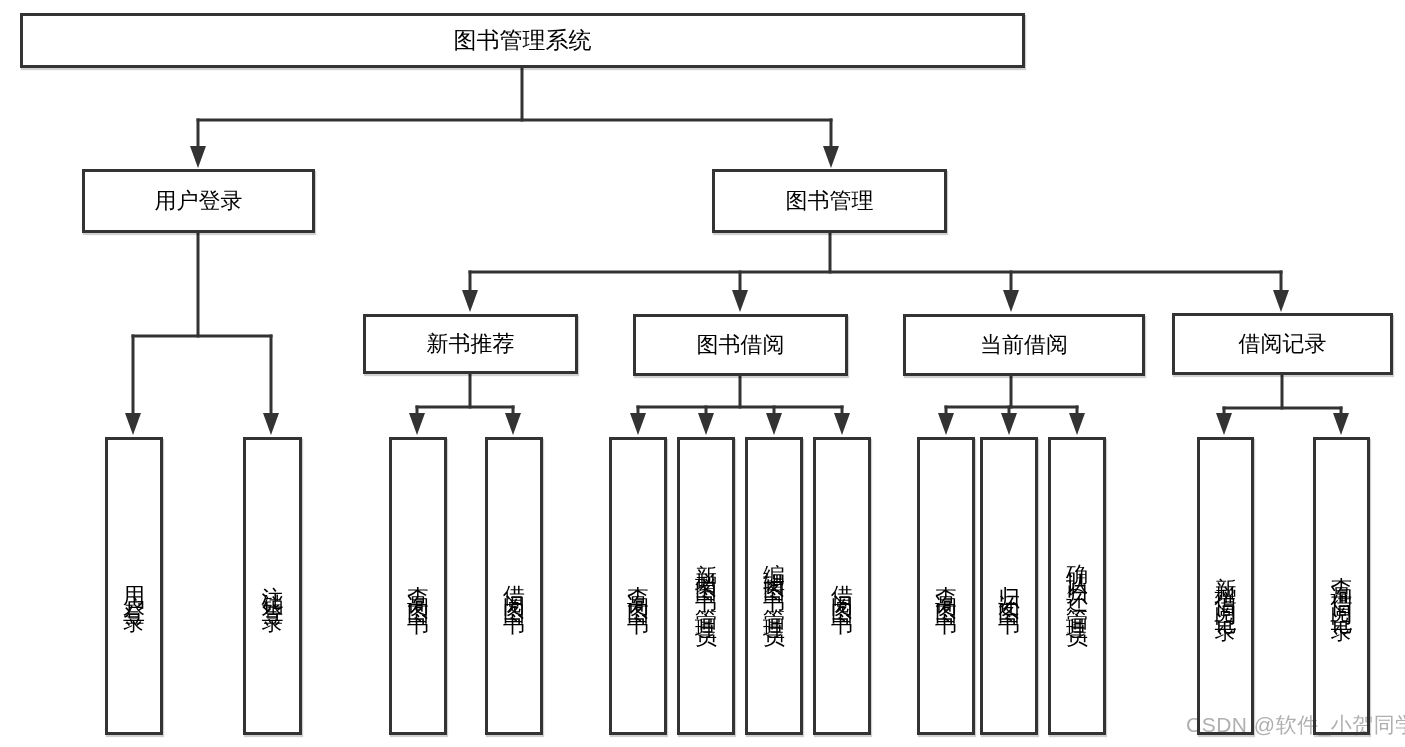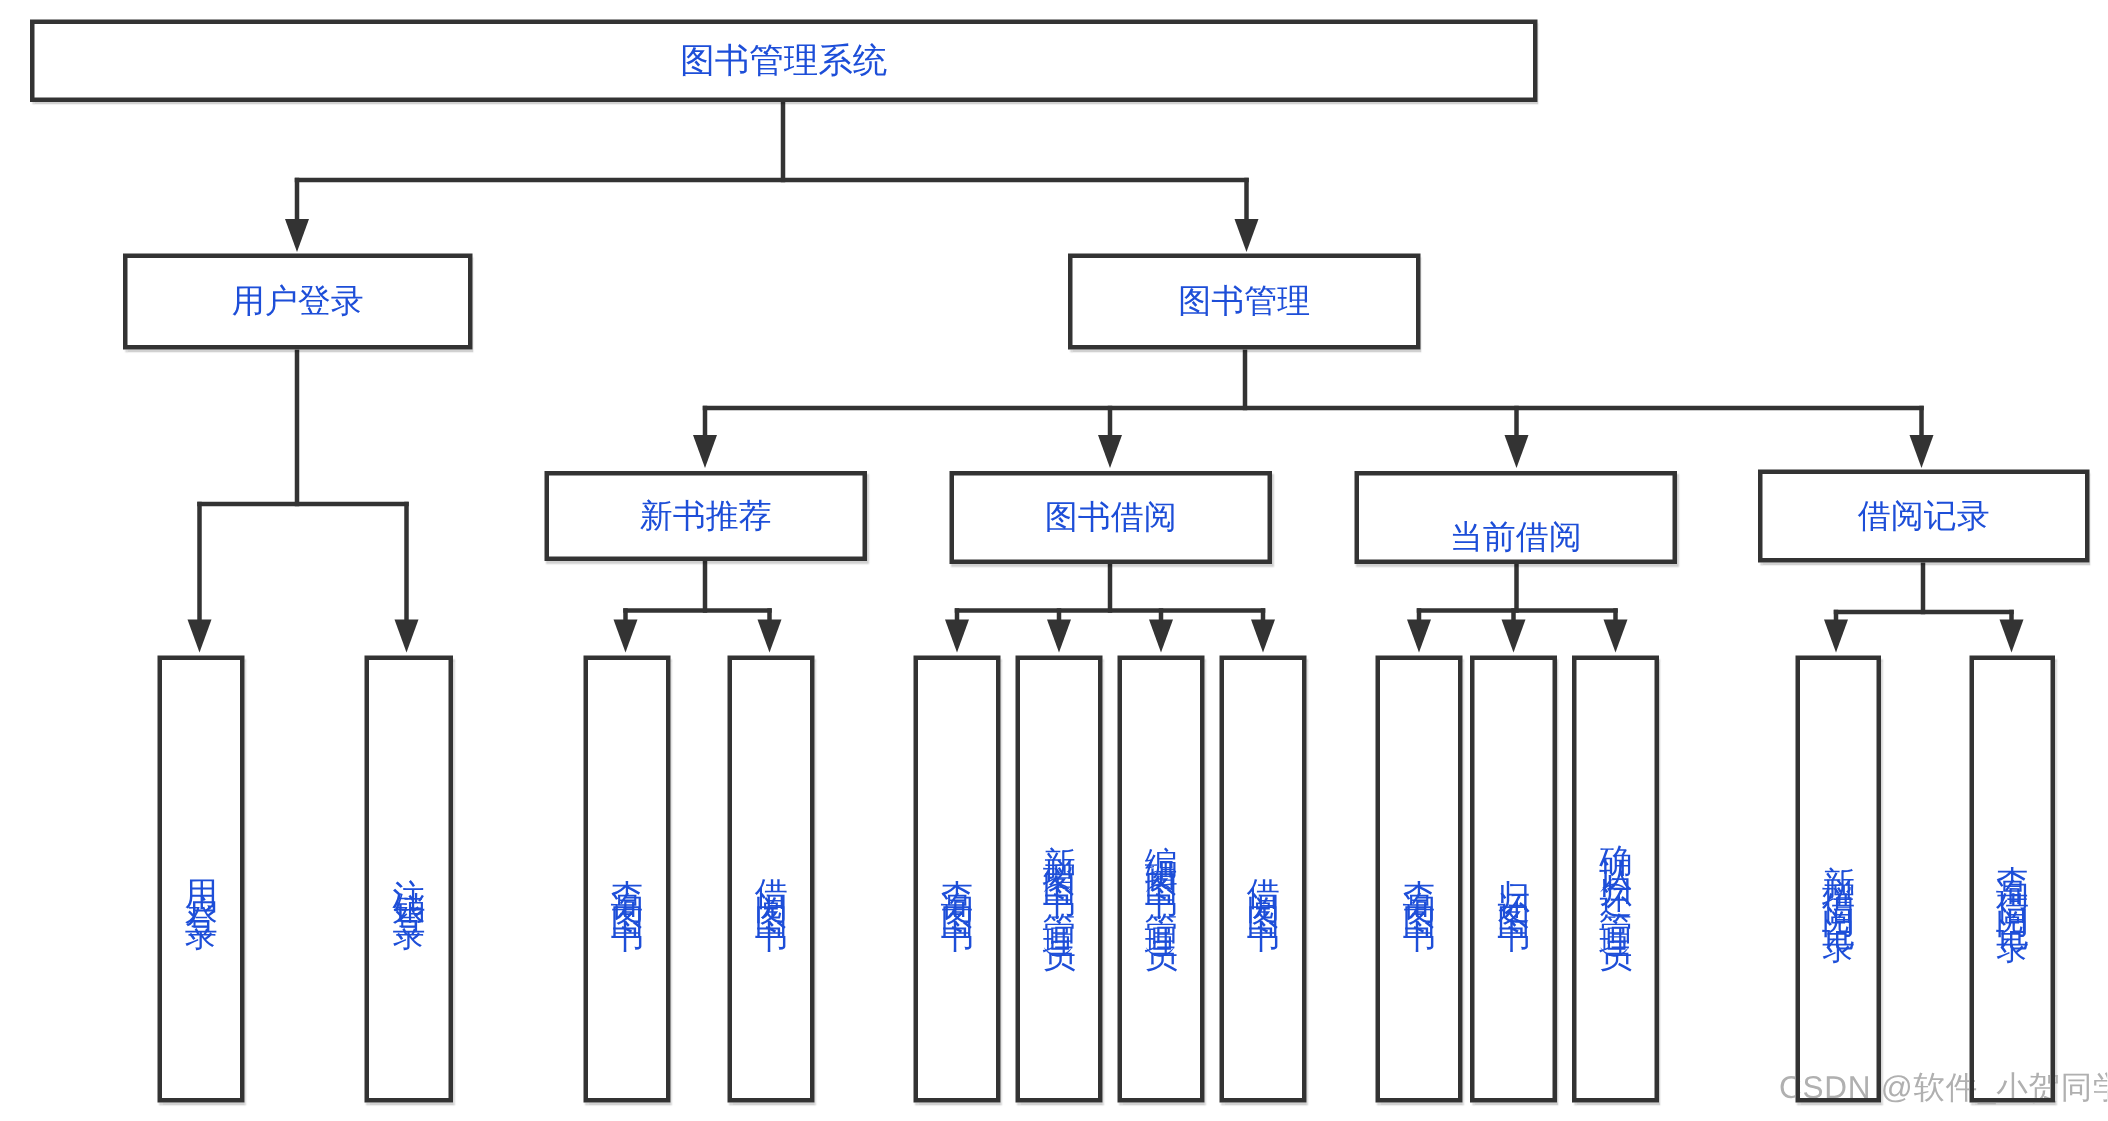--- a/index.html
+++ b/index.html
@@ -14,42 +14,42 @@
   .wires {
     position: absolute;
     left: 0; top: 0;
     z-index: 1;
   }
   .node {
     position: absolute;
     box-sizing: border-box;
     border: 3px solid #333333;
     background: #ffffff;
-    color: #1d4ed8;
+    color: #000000;
     display: flex;
     align-items: center;
     justify-content: center;
     font-size: 22px;
     z-index: 2;
     box-shadow: 1px 2px 1px rgba(0,0,0,0.18);
   }
   .node .hlabel { white-space: nowrap; }
   .node .vlabel {
     writing-mode: vertical-rl;
     text-orientation: mixed;
     letter-spacing: 9px;
     line-height: 1.1;
     white-space: nowrap;
   }
   .root-node   { left: 20px;  top: 13px;  width: 1005px; height: 55px; font-size: 23px; }
   .n-user-login   { left: 82px;  top: 169px; width: 233px; height: 64px; }
   .n-book-mgmt    { left: 712px; top: 169px; width: 235px; height: 64px; text-align: center; }
   .n-new-book     { left: 363px; top: 314px; width: 215px; height: 60px; }
   .n-book-borrow  { left: 633px; top: 314px; width: 215px; height: 62px; }
-  .n-current-borrow { left: 903px; top: 314px; width: 215px; height: 62px; align-items: flex-end; }
+  .n-current-borrow { left: 903px; top: 314px; width: 242px; height: 62px; }
   .n-borrow-record  { left: 1172px; top: 313px; width: 221px; height: 62px; }
 
   .leaf { top: 437px; height: 298px; }
   .l-g1a { left: 105px;  width: 58px; }
   .l-g1b { left: 243px;  width: 59px; }
   .l-g2a { left: 389px;  width: 58px; }
   .l-g2b { left: 485px;  width: 58px; }
   .l-g3a { left: 609px;  width: 58px; }
   .l-g3b { left: 677px;  width: 58px; }
   .l-g3c { left: 745px;  width: 58px; }

